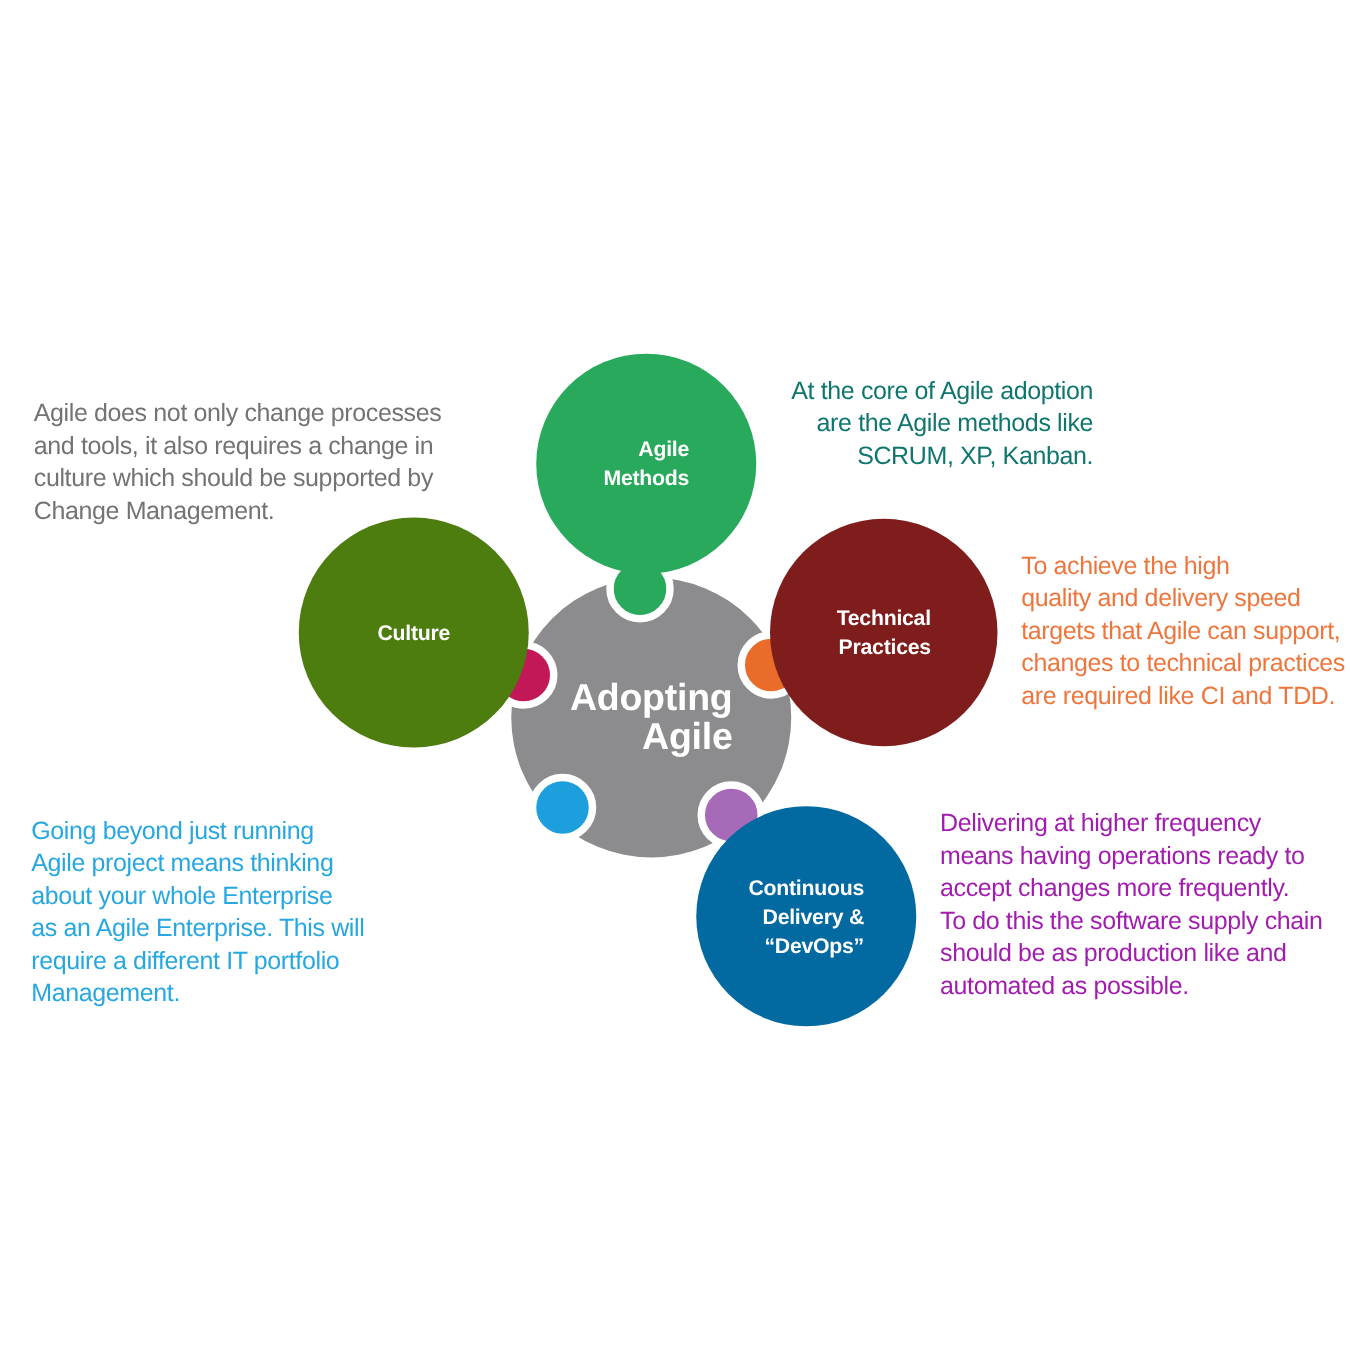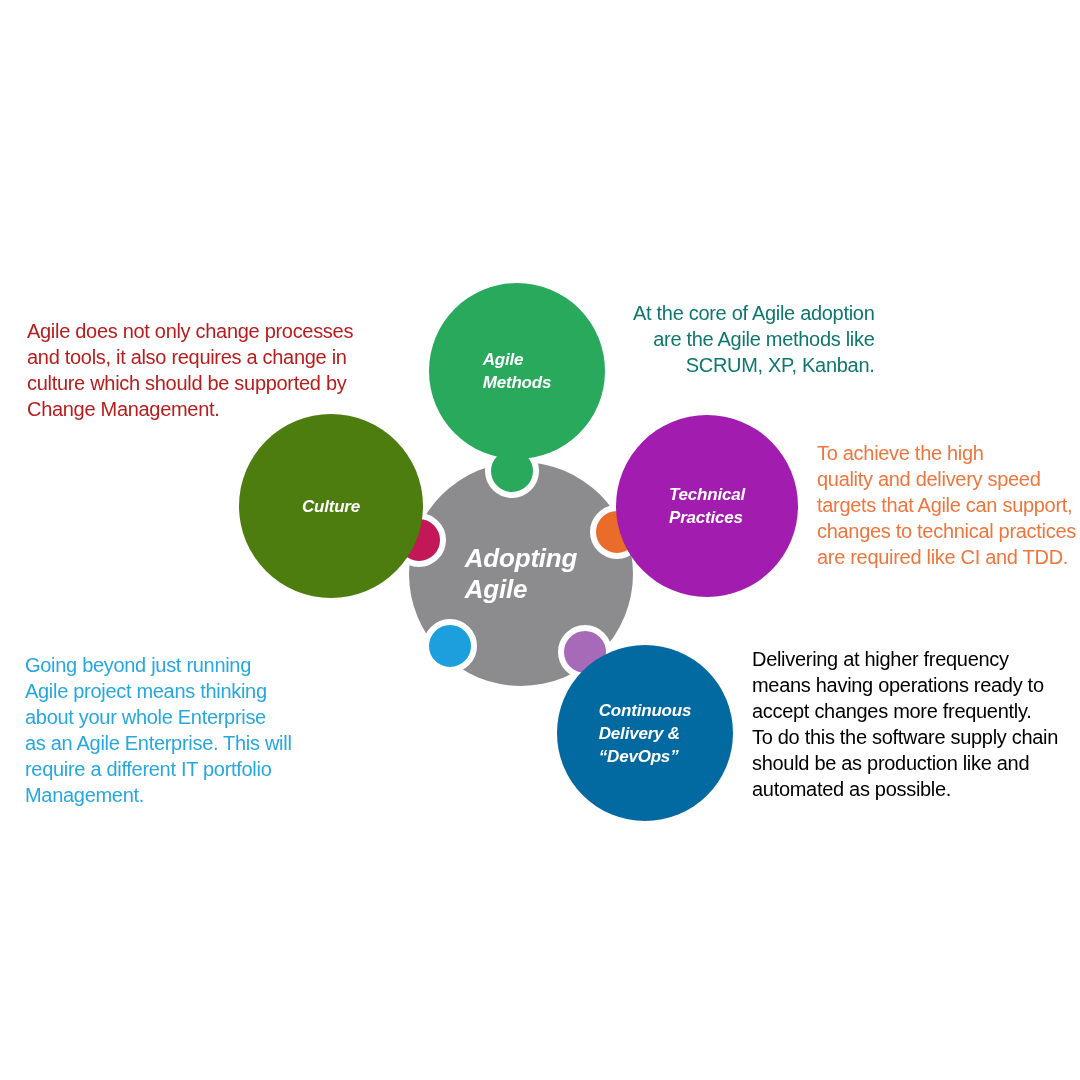--- a/index.html
+++ b/index.html
@@ -13,37 +13,36 @@
     height: 1080px;
     background: #ffffff;
     overflow: hidden;
   }
   .circle {
     position: absolute;
     border-radius: 50%;
     display: flex;
     align-items: center;
     justify-content: center;
-    text-align: left;
-    font-style: italic;
+    text-align: right;
   }
   .satellite { z-index: 3; }
   .center-circle { z-index: 1; }
   .node-label {
     color: #ffffff;
     font-weight: bold;
     font-size: 17px;
     line-height: 23px;
     white-space: pre;
     letter-spacing: -0.2px;
   }
   .center-label {
     color: #ffffff;
     font-weight: bold;
-    font-size: 26px;
+    font-size: 30px;
     line-height: 31px;
     white-space: pre;
     letter-spacing: -0.2px;
   }
   .knob {
     position: absolute;
     width: 42px;
     height: 42px;
     border-radius: 50%;
     border: 6px solid #ffffff;
@@ -76,21 +75,21 @@
   .ann-agile-methods    { left: 633px; top: 300px; }
   .ann-technical        { left: 817px; top: 440px; }
   .ann-it-portfolio     { left: 25px;  top: 652px; }
   .ann-continuous       { left: 752px; top: 646px; }
 </style>
 </head>
 <body>
 
 <div class="stage">
 
-  <div class="annotation ann-culture" style="color: #b91c1c;">Agile does not only change processes
+  <div class="annotation ann-culture" style="color: #737373;">Agile does not only change processes
 and tools, it also requires a change in
 culture which should be supported by
 Change Management.</div>
 
   <div class="annotation ann-agile-methods" style="color: #0f766e; text-align: right;">At the core of Agile adoption
 are the Agile methods like
 SCRUM, XP, Kanban.</div>
 
   <div class="annotation ann-it-portfolio" style="color: rgb(39, 167, 224);">Going beyond just running
 Agile project means thinking
@@ -98,21 +97,21 @@
 as an Agile Enterprise. This will
 require a different IT portfolio
 Management.</div>
 
   <div class="annotation ann-technical" style="color: rgb(238, 118, 61);">To achieve the high
 quality and delivery speed
 targets that Agile can support,
 changes to technical practices
 are required like CI and TDD.</div>
 
-  <div class="annotation ann-continuous" style="color: #000000;">Delivering at higher frequency
+  <div class="annotation ann-continuous" style="color: #a21caf;">Delivering at higher frequency
 means having operations ready to
 accept changes more frequently.
 To do this the software supply chain
 should be as production like and
 automated as possible.</div>
 
   <div class="circle center-circle" style="background: rgb(140, 140, 142);">
     <div class="center-label">Adopting
 Agile</div>
   </div>
@@ -125,21 +124,21 @@
 
   <div class="circle satellite sat-agile-methods" style="background: rgb(40, 169, 92);">
     <div class="node-label">Agile
 Methods</div>
   </div>
 
   <div class="circle satellite sat-culture" style="background: #4d7c0f;">
     <div class="node-label">Culture</div>
   </div>
 
-  <div class="circle satellite sat-technical" style="background: #a21caf;">
+  <div class="circle satellite sat-technical" style="background: #7f1d1d;">
     <div class="node-label">Technical
 Practices</div>
   </div>
 
 
   <div class="circle satellite sat-continuous" style="background: #0369a1;">
     <div class="node-label">Continuous
 Delivery &amp;
 “DevOps”</div>
   </div>

